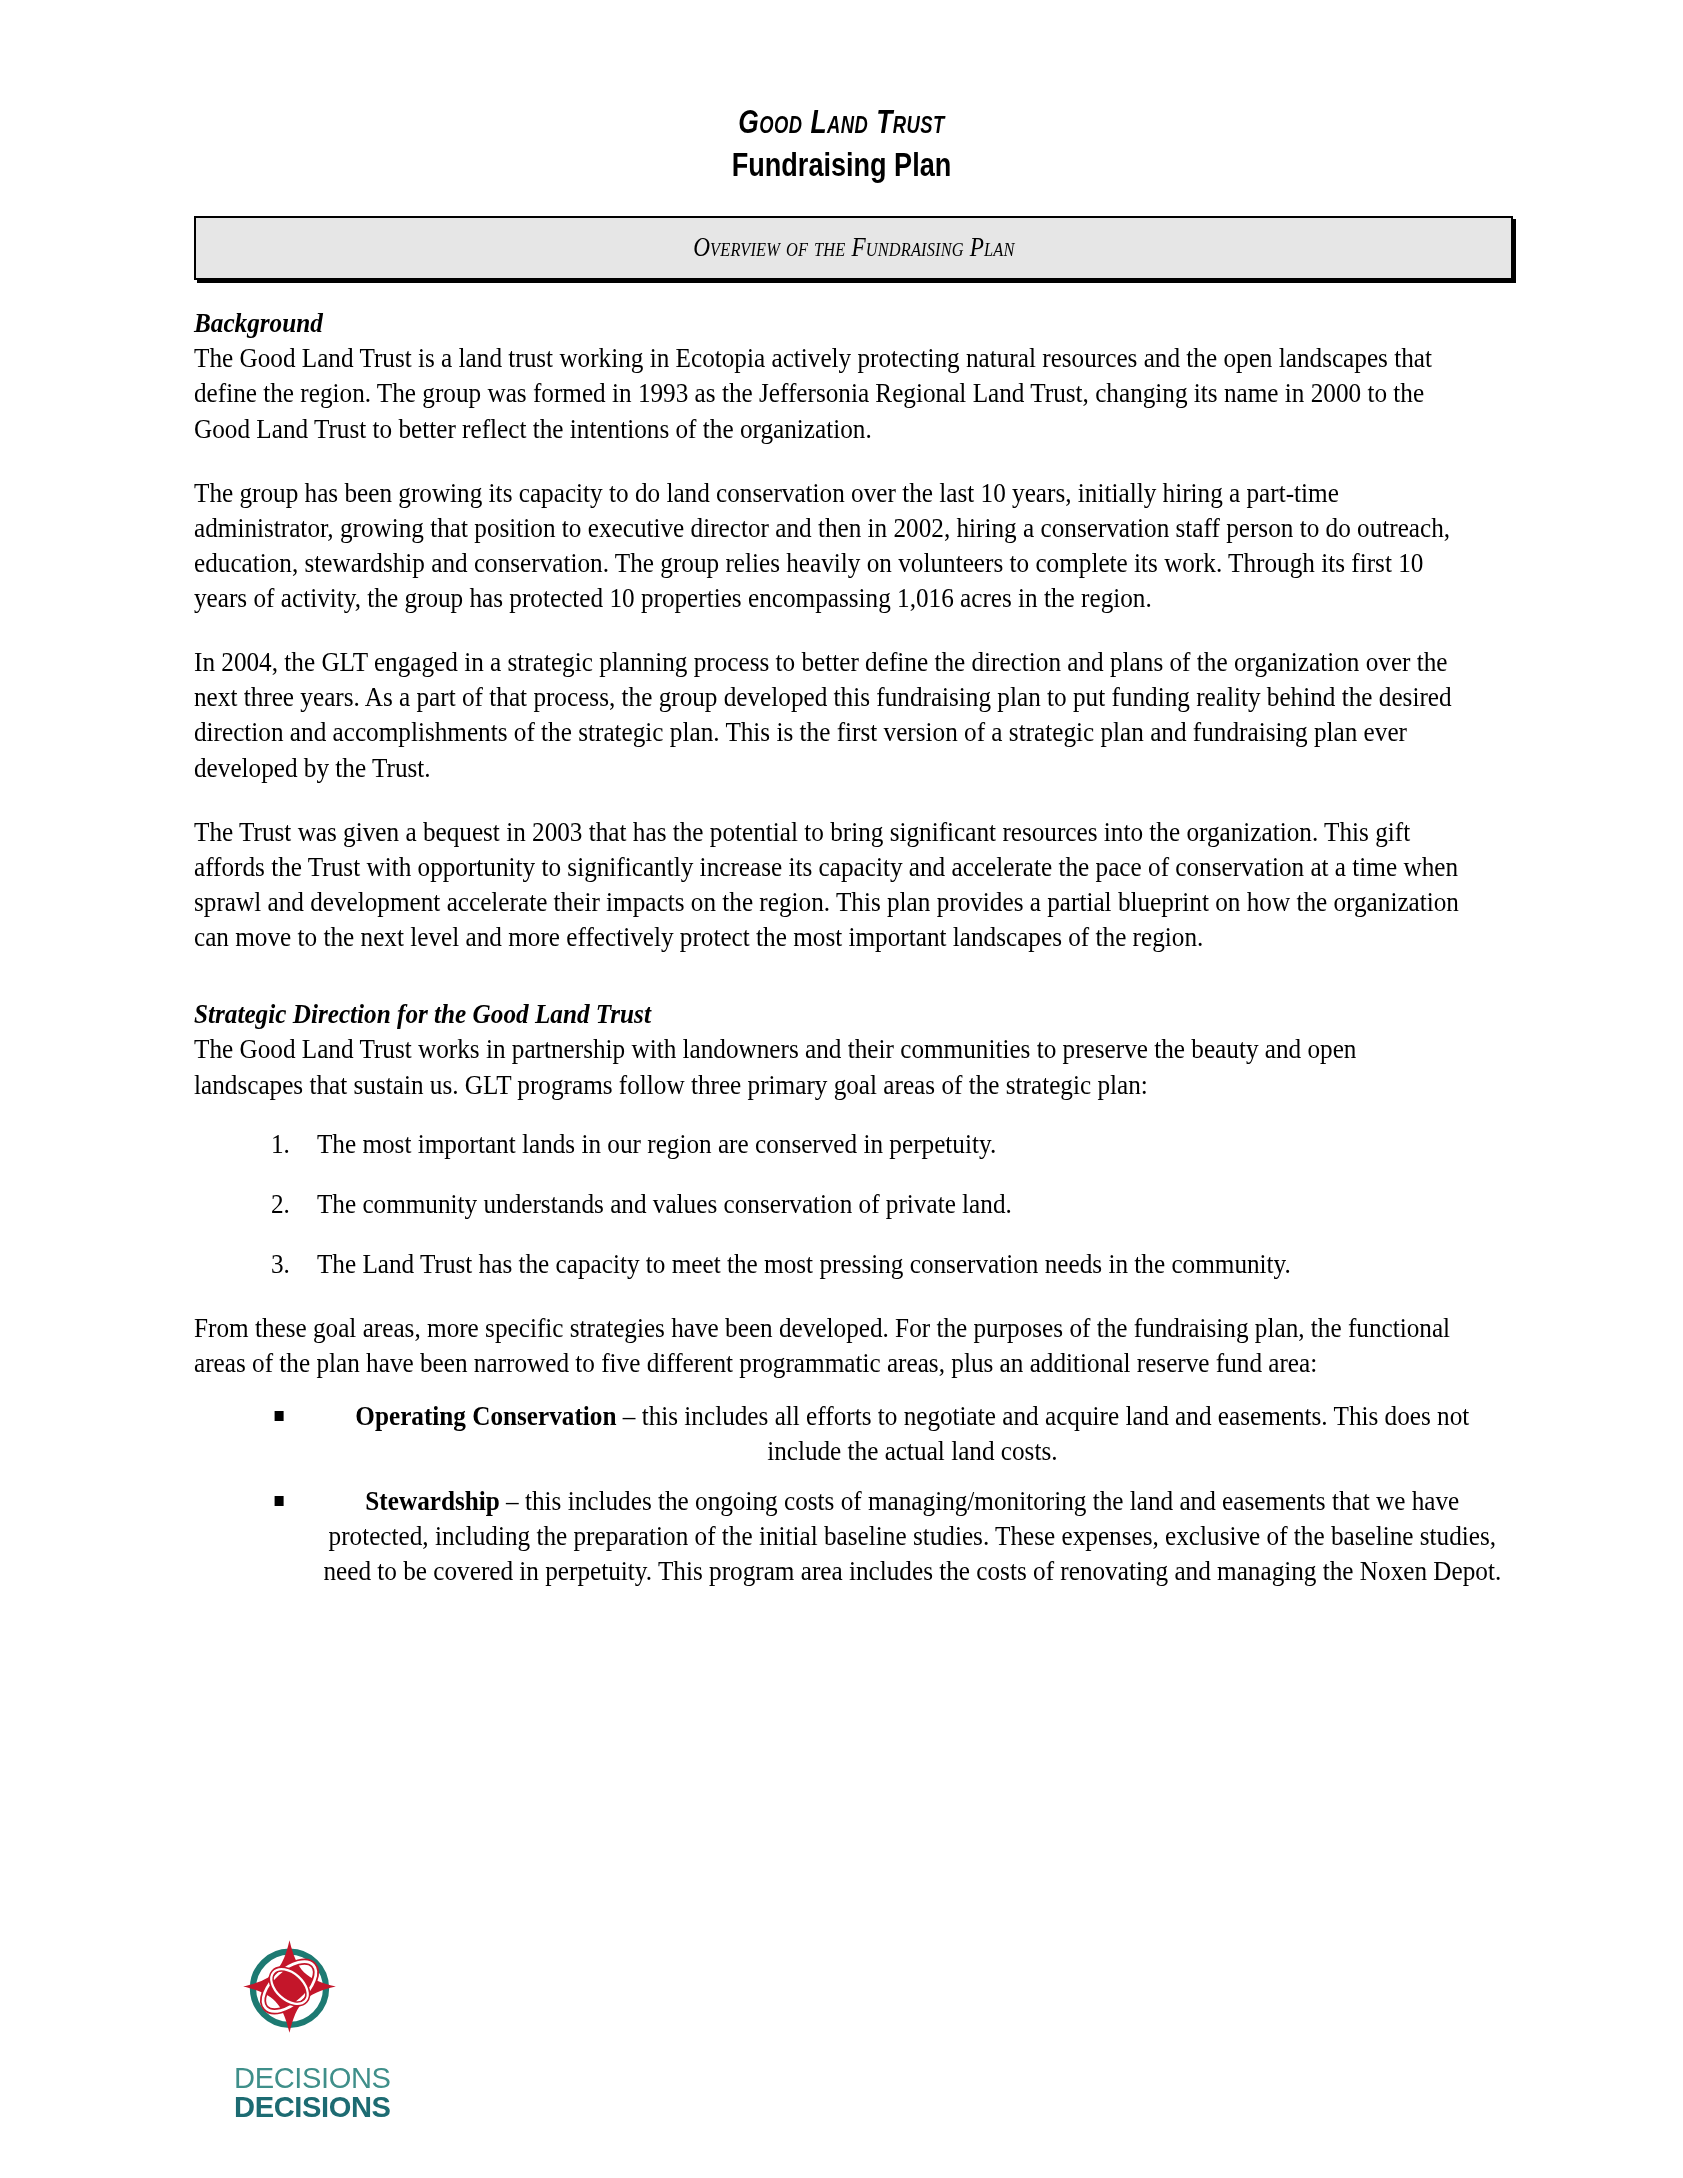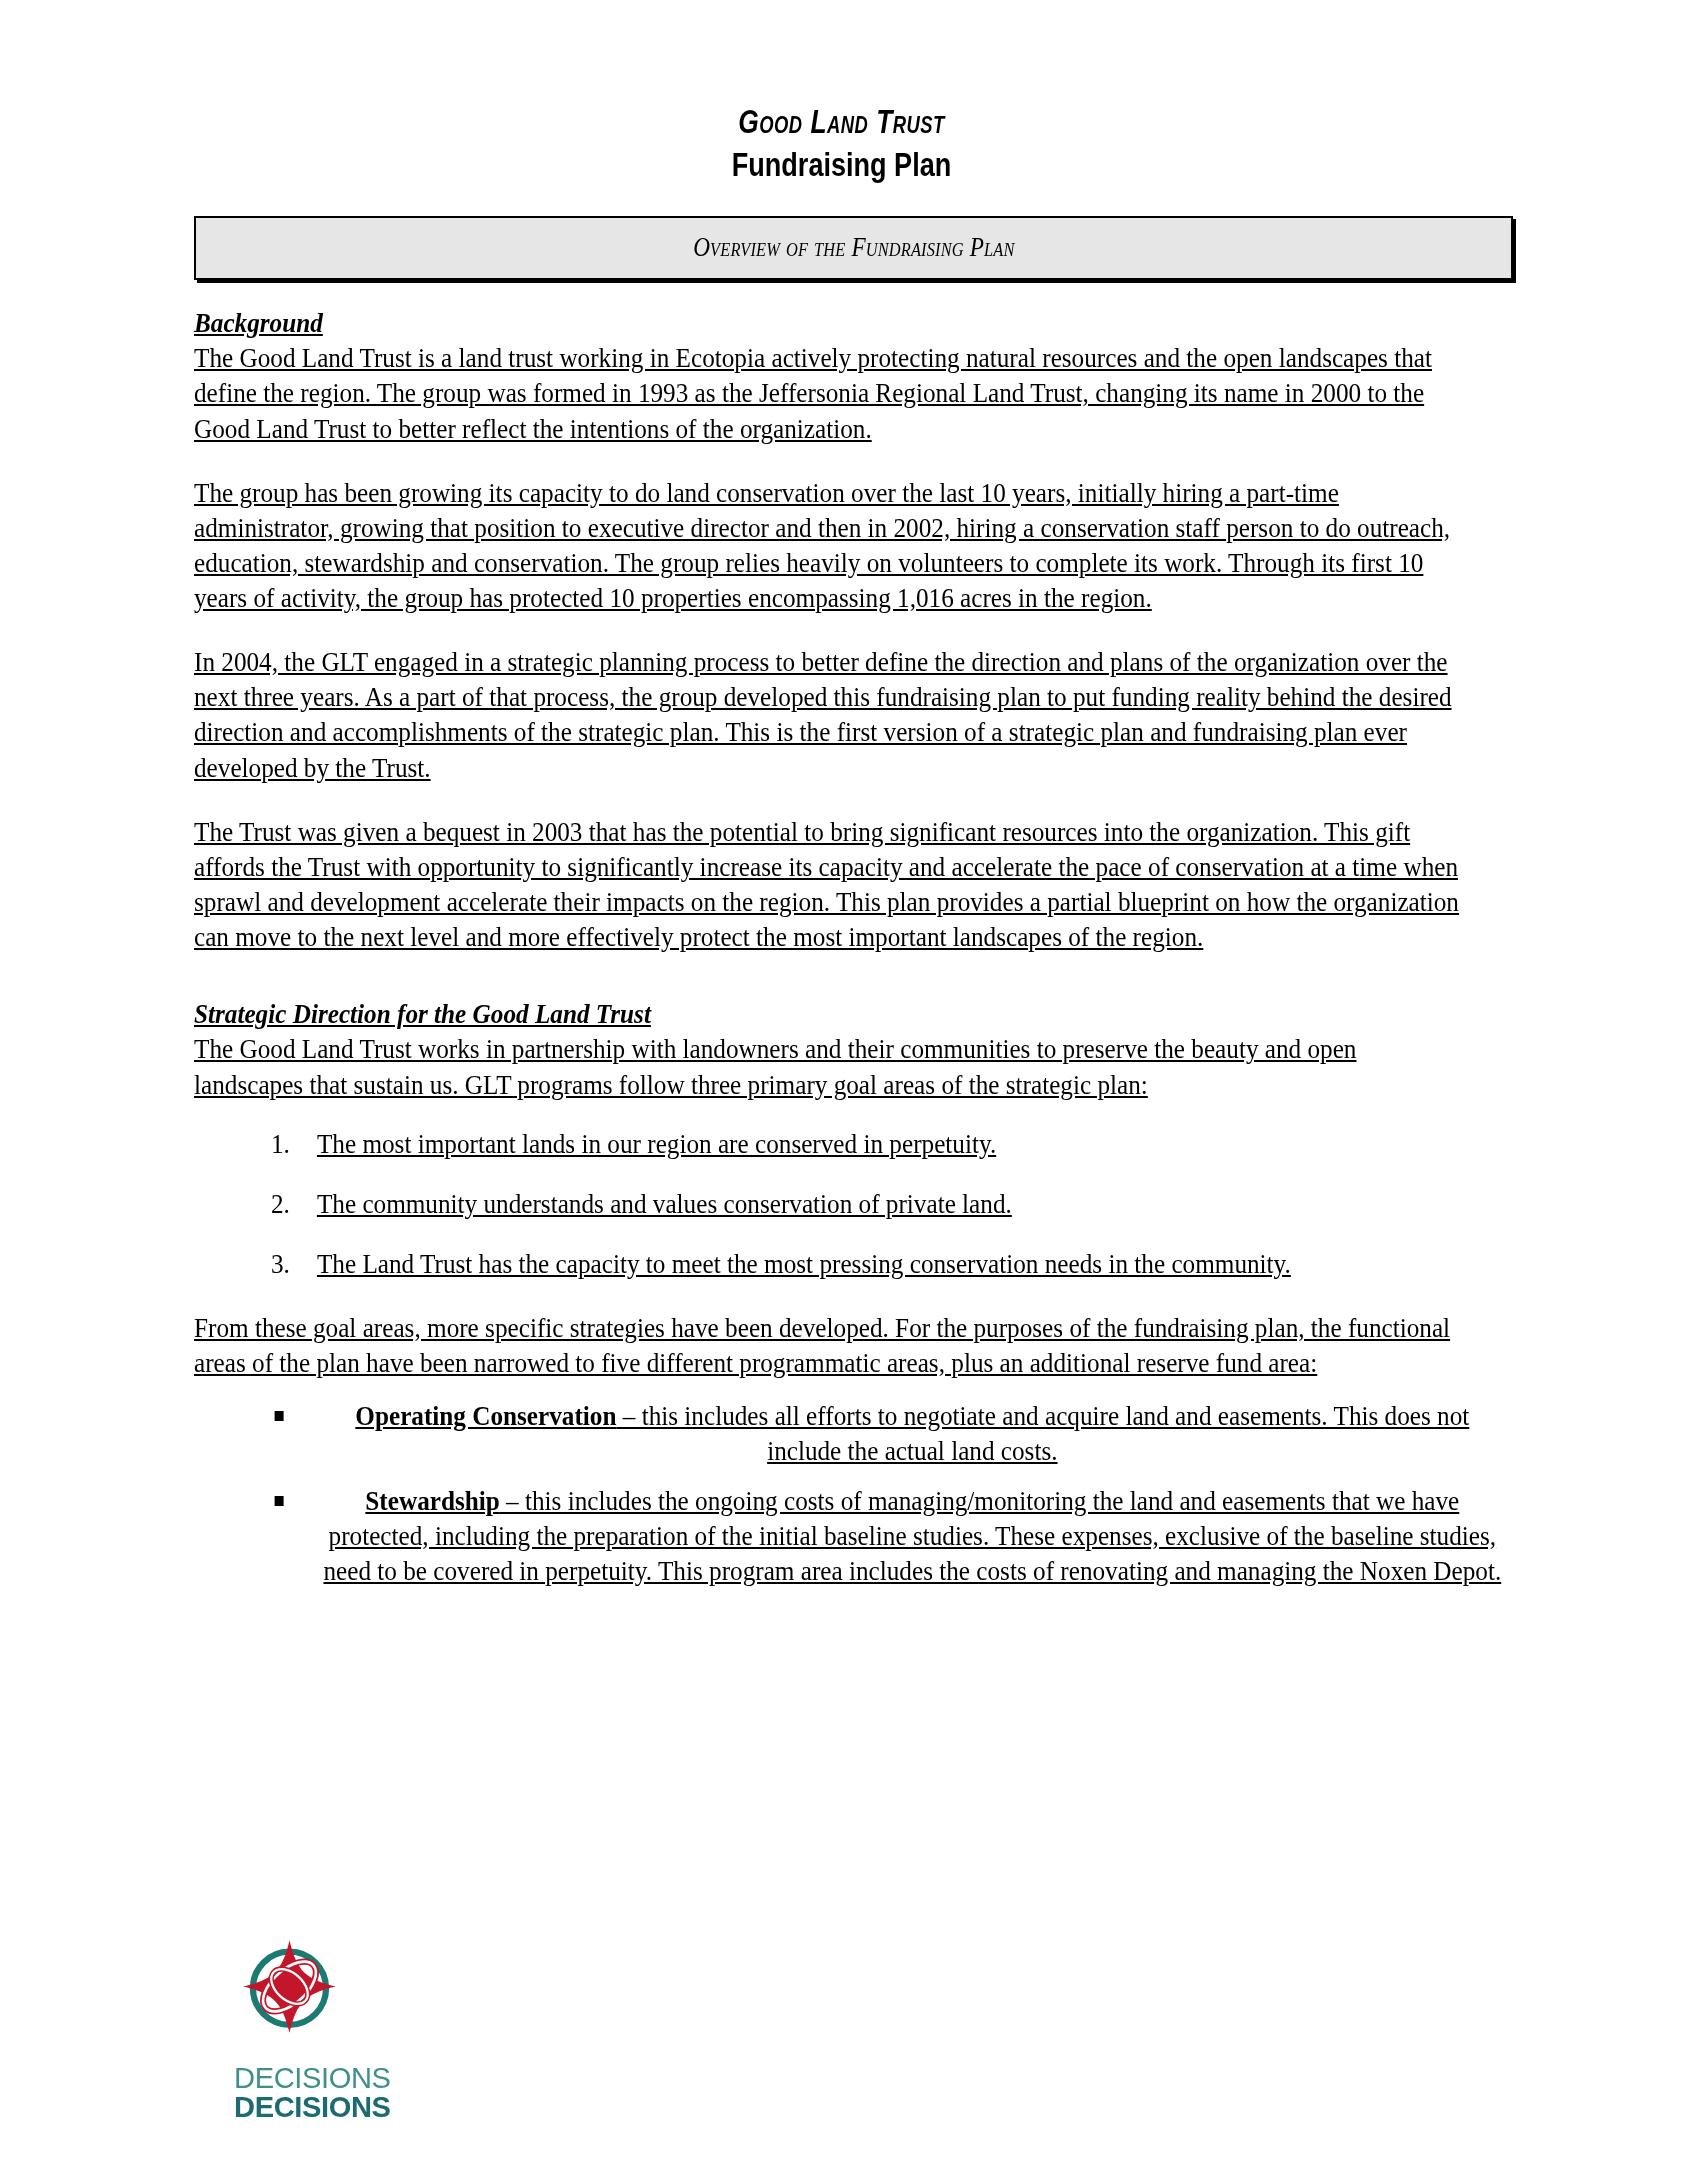--- a/index.html
+++ b/index.html
@@ -70,21 +70,20 @@
     letter-spacing: 0.2px;
     transform: scaleX(0.86);
     transform-origin: center;
     display: inline-block;
   }
 
   
   .content {
     margin: 26px 15px 0 0;
     padding: 0 206px 0 194px;
-    text-decoration: underline;
   }
 
   .sub-head {
     font-style: italic;
     font-weight: bold;
     font-size: 28px;
     line-height: 1.22;
     margin: 0;
     transform: scaleX(0.9);
     transform-origin: left center;

